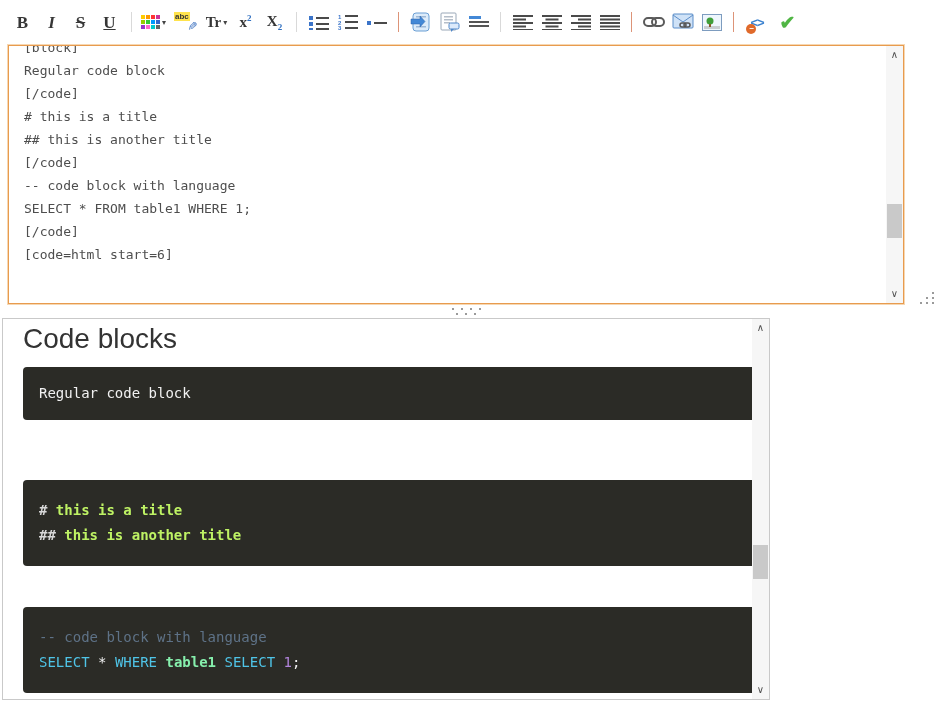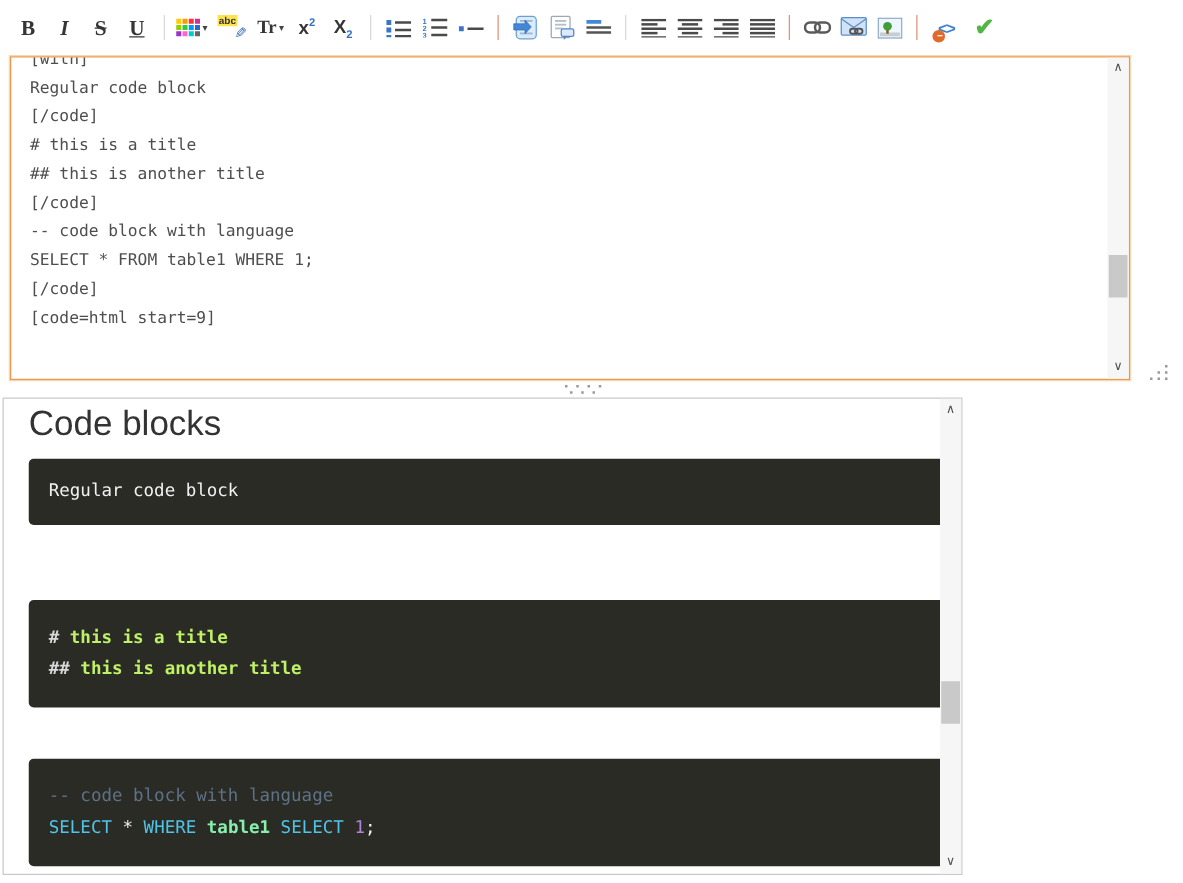--- a/index.html
+++ b/index.html
@@ -14,21 +14,21 @@
   .g.it { font-style:italic; }
   .g.st { text-decoration:line-through; }
   .g.un { text-decoration:underline; }
   .caret { font-size:8px; color:#444; margin-left:2px; }
   .palette { display:grid; grid-template-columns:repeat(4,4px); grid-auto-rows:4px; gap:1px; }
   .palette i { display:block; }
   .hl-wrap { position:relative; width:22px; height:20px; }
   .hl-abc { position:absolute; top:0; left:0; font-size:8px; font-weight:bold; background:#ffe34d; color:#333; padding:0 1px; line-height:9px; }
   .hl-pen { position:absolute; right:-1px; bottom:-1px; font-size:12px; color:#3a6fbe; transform:rotate(90deg); }
   .fs { font-family:"Liberation Serif",serif; font-size:15px; font-weight:bold; color:#363636; }
-  .supsub { font-family:Liberation Sans, sans-serif; font-size:15px; font-weight:bold; color:#363636; }
+  .supsub { font-family:Liberation Serif, serif; font-size:15px; font-weight:bold; color:#363636; }
   .supsub sup, .supsub sub { color:#2f6fc0; font-size:9px; }
   .badge-minus { position:absolute; left:-4px; bottom:-4px; width:10px; height:10px; border-radius:50%; background:#e06a2b; color:#fff; font-size:8px; line-height:10px; text-align:center; font-weight:bold; }
   .bb { position:relative; font-size:13px; font-weight:bold; color:#3b82d0; letter-spacing:-1px; }
   .check { color:#50b644; font-size:19px; font-weight:bold; }
 
   
   .editor { position:absolute; left:8px; top:45px; width:896px; height:259px; border:1px solid #e89b4e; box-shadow:0 0 0 1px #f6d7b2; background:#fff; overflow:hidden; cursor:text; }
   .editor-inner { position:absolute; top:0; left:0; right:17px; margin-top:-10px; padding:0 15px; font:13px/23px "DejaVu Sans Mono","Liberation Mono",monospace; color:#4e4e4e; }
   .ed-line { white-space:pre; }
   .misspell { text-decoration:underline wavy #e04a45; text-decoration-thickness:1px; text-underline-offset:2px; }
@@ -247,30 +247,30 @@
       <span class="badge-minus">−</span>
     </span>
   </button>
   <button class="tb">
     <span class="check">✔</span>
   </button>
 </div>
 
 <div class="editor">
   <div class="editor-inner">
-      <div class="ed-line"><span>[with]</span></div>
+      <div class="ed-line"><span>[block]</span></div>
       <div class="ed-line"><span>Regular code block</span></div>
       <div class="ed-line"><span>[/code]</span></div>
       <div class="ed-line"><span># this is a title</span></div>
       <div class="ed-line"><span>## this is another title</span></div>
       <div class="ed-line"><span>[/code]</span></div>
       <div class="ed-line"><span>-- code block with language</span></div>
       <div class="ed-line"><span>SELECT * FROM table1 WHERE 1;</span></div>
       <div class="ed-line"><span>[/code]</span></div>
-      <div class="ed-line"><span>[code=html start=9]</span></div>
+      <div class="ed-line"><span>[code=html start=6]</span></div>
     </div>
   <div class="vscroll">
     <span class="arr up">∧</span>
     <div class="thumb" style="top:158px; height:34px;"></div>
     <span class="arr dn">∨</span>
   </div>
 </div>
 
 <div class="grip">
   <i style="left:12px;top:0"></i>

